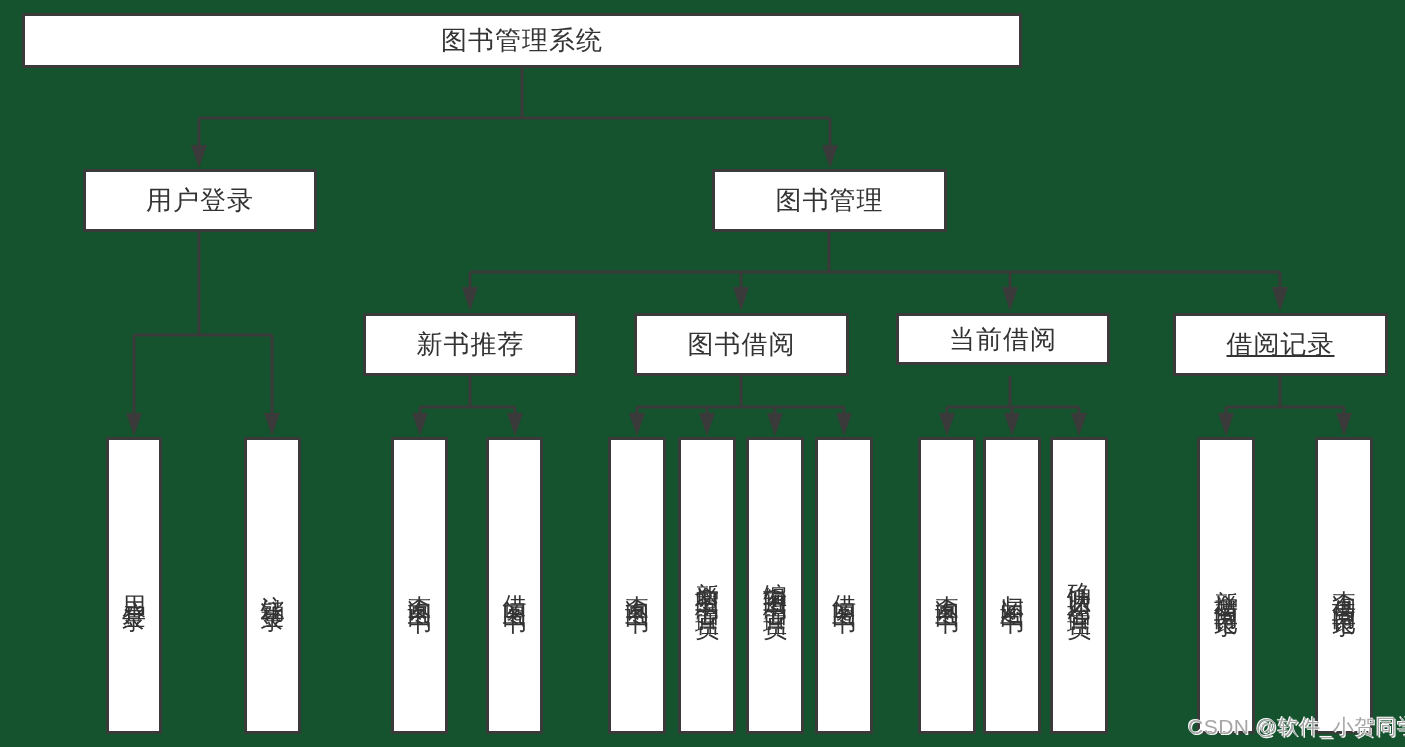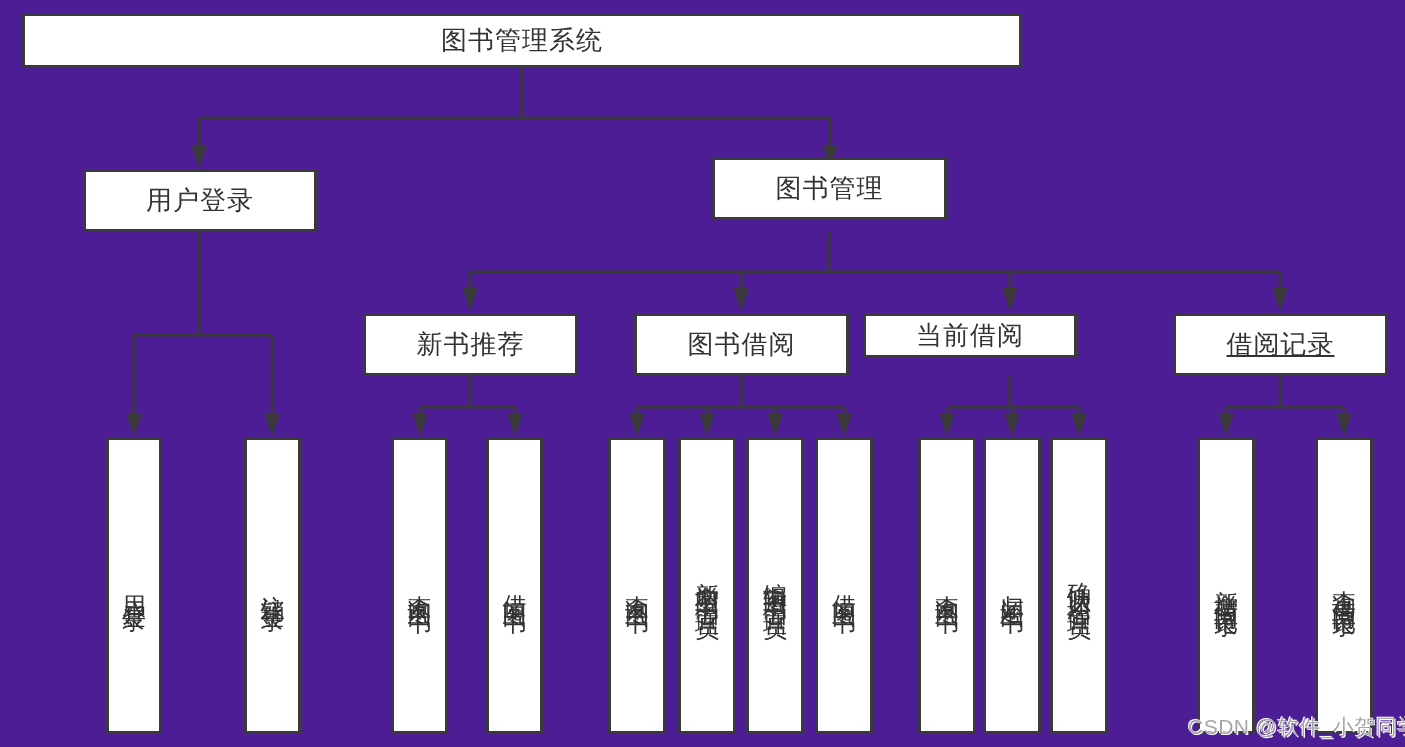--- a/index.html
+++ b/index.html
@@ -1,20 +1,20 @@
 <!DOCTYPE html>
 <html><head>
 <meta charset="utf-8">
 <style>
   html, body { margin: 0; padding: 0; background: #ffffff; }
   .stage {
     position: relative;
     width: 1405px;
     height: 747px;
-    background: #4c1d95;
+    background: #14532d;
     font-family: "Liberation Sans", sans-serif;
     overflow: hidden;
   }
   .wires {
     position: absolute;
     left: 0; top: 0;
     width: 1405px; height: 747px;
     pointer-events: none;
   }
   .node {
@@ -107,31 +107,31 @@
     </g>
   </svg>
 
   <div class="node h" style="left:22px; top:13px; width:1000px; height:55px;">
     <span>图书管理系统</span>
   </div>
 
   <div class="node h" style="left:83px; top:169px; width:234px; height:63px;">
     <span>用户登录</span>
   </div>
-  <div class="node h" style="left:712px; top:157px; width:235px; height:63px;">
+  <div class="node h" style="left:712px; top:169px; width:235px; height:63px;">
     <span>图书管理</span>
   </div>
 
   <div class="node h" style="left:634px; top:313px; width:215px; height:63px;">
     <span>图书借阅</span>
   </div>
   <div class="node h" style="left:363px; top:313px; width:215px; height:63px;">
     <span>新书推荐</span>
   </div>
-  <div class="node h" style="left:863px; top:313px; width:214px; height:45px;">
+  <div class="node h" style="left:896px; top:313px; width:214px; height:52px;">
     <span>当前借阅</span>
   </div>
   <div class="node h" style="left:1173px; top:313px; width:215px; height:63px;text-decoration:underline;">
     <span>借阅记录</span>
   </div>
 
   <div class="node v" style="left:106px; top:437px; width:56px; height:297px;">
     <span>用户登录</span>
   </div>
   <div class="node v" style="left:244px; top:437px; width:57px; height:297px;">

